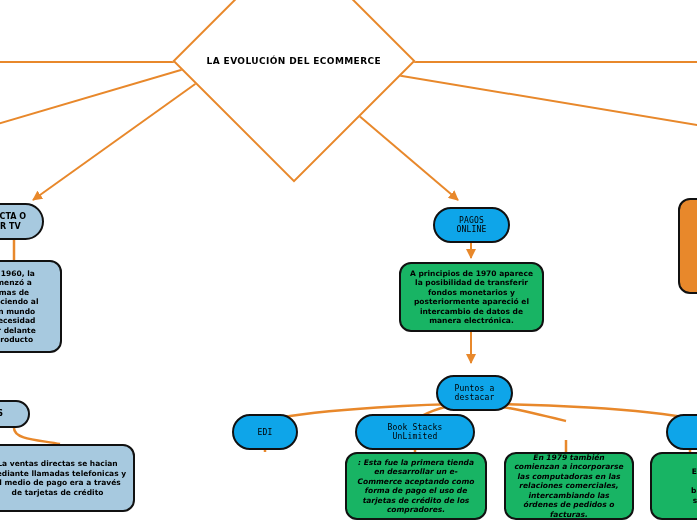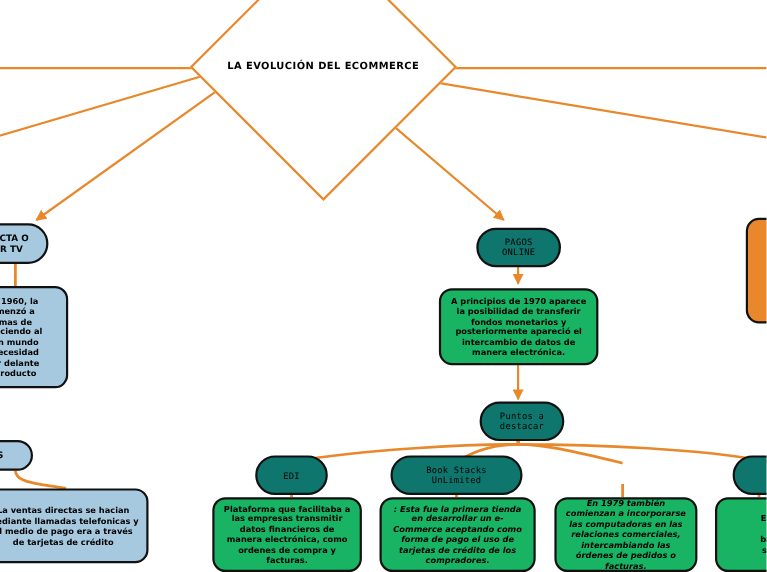--- a/index.html
+++ b/index.html
@@ -44,21 +44,21 @@
   .diamond-label {
     transform: rotate(-45deg);
     font-weight: bold;
     font-size: 9px;
     line-height: 11px;
     letter-spacing: 0.4px;
     white-space: nowrap;
   }
   
   .pill-green {
-    background: #0f766e;
+    background: #0ea5e9;
     border: 2px solid #111111;
     border-radius: 999px;
     font-family: "DejaVu Sans Mono", monospace;
     font-size: 8px;
     letter-spacing: 0.2px;
     padding: 16px 8px;
   }
   
   .box-green {
     background: #18B464;
@@ -176,29 +176,26 @@
   </div>
 
   <div class="node pill-green" style="left:433px; top:207px; width:77px; height:26px;">
     <span class="txt">PAGOS ONLINE</span>
   </div>
 
   <div class="node box-green" style="left:399px; top:262px; width:145px; height:70px;justify-content:flex-end;">
     <span class="txt">A principios de 1970 aparece la posibilidad de transferir fondos monetarios y posteriormente apareció el intercambio de datos de manera electrónica.</span>
   </div>
 
-  <div class="node pill-green" style="left:436px; top:365px; width:77px; height:25px;">
+  <div class="node pill-green" style="left:436px; top:375px; width:77px; height:25px;">
     <span class="txt">Puntos a destacar</span>
   </div>
 
   <div class="node pill-green" style="left:232px; top:414px; width:66px; height:15px;">
     <span class="txt">EDI</span>
-  </div>
-  <div class="node box-green" style="left:193px; top:452px; width:136px; height:68px;">
-    <span class="txt">Plataforma que facilitaba a las empresas transmitir datos financieros de manera electrónica, como ordenes de compra y facturas.</span>
   </div>
 
   <div class="node pill-green" style="left:355px; top:414px; width:120px; height:25px;">
     <span class="txt">Book Stacks UnLimited</span>
   </div>
   <div class="node box-green" style="left:345px; top:452px; width:142px; height:68px;font-style:italic;">
     <span class="txt">: Esta fue la primera tienda en desarrollar un e-Commerce aceptando como forma de pago el uso de tarjetas de crédito de los compradores.</span>
   </div>
 
   <div class="node box-green" style="left:504px; top:452px; width:130px; height:68px;font-style:italic;">

